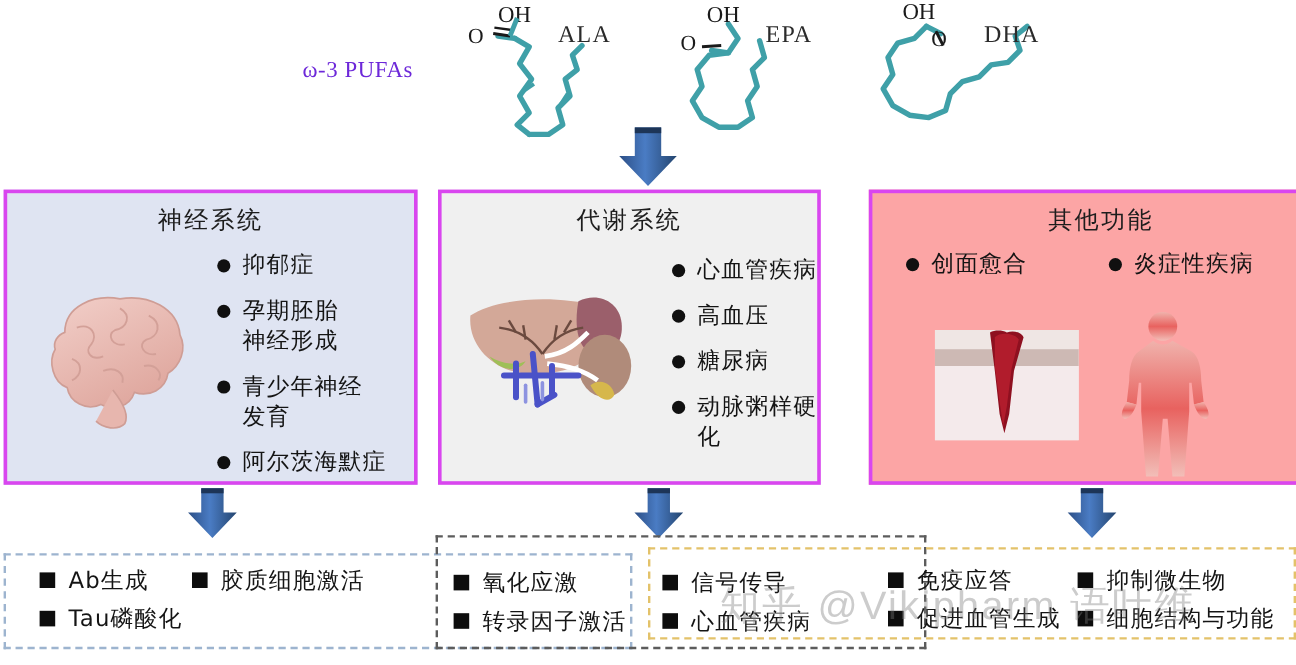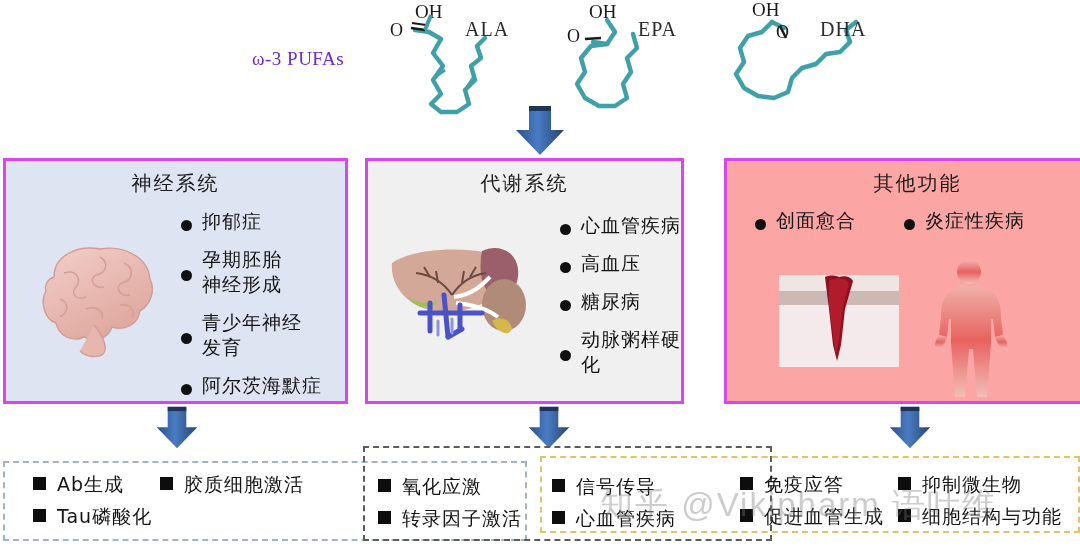--- a/index.html
+++ b/index.html
@@ -32,31 +32,31 @@
   }
   .panel .ptitle{
     text-align:center;font-family:"DejaVu Sans","Liberation Sans",sans-serif;
     font-size:20px;color:#1d1d1d;letter-spacing:2px;padding-top:9px;font-weight:500;
   }
   .p-nerve{left:3px;top:158px;width:345px;height:246px;background:#dfe4f2;}
   .p-meta{left:365px;top:158px;width:319px;height:246px;background:#f0f0f0;}
   .p-other{left:724px;top:158px;width:387px;height:246px;background:#fca5a5;}
 
   .bullets{position:absolute;font-family:"DejaVu Sans","Liberation Sans",sans-serif;}
-  .bullet{display:flex;align-items:center;margin-bottom:13px;}
+  .bullet{display:flex;align-items:flex-start;margin-bottom:13px;}
   .bullet .dot{
     width:11px;height:11px;border-radius:50%;background:#101010;
     margin-top:7px;margin-right:10px;flex:0 0 auto;
   }
   .bullet .btxt{font-size:19px;line-height:25px;color:#141414;letter-spacing:1px;}
 
   .nerve-bullets{left:175px;top:48px;}
   .meta-bullets{left:192px;top:52px;}
 
-  .other-bullets{position:absolute;left:28px;top:47px;display:flex;gap:48px;}
+  .other-bullets{position:absolute;left:28px;top:47px;display:flex;gap:68px;}
   .other-bullets .bullet{margin-bottom:0;}
 
   
   .art{position:absolute;}
 
   
   .dbox{position:absolute;box-sizing:border-box;}
   .db-blue{left:3px;top:461px;width:524px;height:80px;border:2px dashed #9db4cf;background:transparent;}
   .db-gray{left:363px;top:446px;width:409px;height:95px;border:2px dashed #5c5c5c;background:transparent;}
   .db-gold{left:540px;top:456px;width:540px;height:77px;border:2px dashed #e3c26a;background:transparent;}

